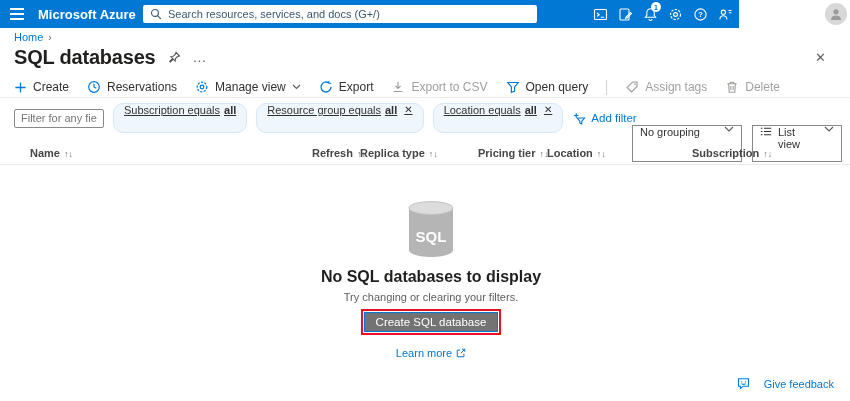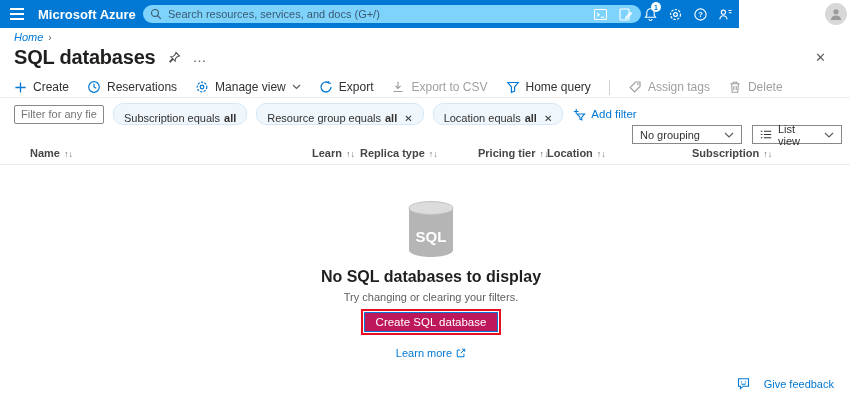--- a/index.html
+++ b/index.html
@@ -8,73 +8,73 @@
     font-family: "Liberation Sans", "DejaVu Sans", sans-serif;
     background: #ffffff; color: #323130; position: relative; overflow: hidden;
   }
   svg { display: block; }
 
   
   .topbar { position: absolute; top:0; left:0; right:0; height: 28px; background:#0078d4; }
   .hamburger { position:absolute; left:0; top:0; width:34px; height:28px; display:flex; flex-direction:column; justify-content:center; align-items:center; gap:3px; cursor:pointer; }
   .hamburger i { display:block; width:14px; height:2px; background:#fff; }
   .brand { position:absolute; left:38px; top:0; height:28px; display:flex; align-items:center; color:#fff; font-size:13px; font-weight:700; cursor:pointer; }
-  .search-box { position:absolute; left:143px; top:5px; width:498px; height:18px; background:#7dd3fc; border-radius:9px; display:flex; align-items:center; padding:0 7px; gap:6px; }
+  .search-box { position:absolute; left:143px; top:5px; width:394px; height:18px; background:#ffffff; border-radius:2px; display:flex; align-items:center; padding:0 7px; gap:6px; }
   .search-box input { flex:1; border:none; background:transparent; outline:none; font-size:11px; color:#1c3a52; font-family:inherit; }
   .search-box input::placeholder { color:#3b5870; opacity:1; }
   .topbar-icons { position:absolute; left:589px; top:0; height:28px; display:flex; gap:2px; }
   .tb-icon-btn { width:23px; height:28px; display:flex; align-items:center; justify-content:center; color:#fff; cursor:pointer; position:relative; }
   .badge { position:absolute; top:2px; right:1px; min-width:10px; height:10px; border-radius:5px; background:#fff; color:#0078d4; font-size:7px; font-weight:700; display:flex; align-items:center; justify-content:center; padding:0 1px; }
   .account-box { position:absolute; left:739px; right:0; top:0; height:28px; background:#ffffff; display:flex; align-items:center; justify-content:flex-end; padding-right:3px; cursor:pointer; }
   .avatar { width:22px; height:22px; border-radius:50%; background:#d8d8d8; display:flex; align-items:center; justify-content:center; overflow:hidden; }
 
   
   .breadcrumb { position:absolute; top:31px; left:14px; font-size:11px; display:flex; gap:5px; align-items:center; }
-  .breadcrumb a { color:#0078d4; text-decoration:none; cursor:pointer;font-style:italic; }
+  .breadcrumb a { color:#0078d4; text-decoration:none; cursor:pointer; }
   .crumb-sep { color:#605e5c; font-size:10px; }
   .title-row { position:absolute; top:44px; left:14px; right:14px; height:26px; display:flex; align-items:center; gap:12px; }
   .page-title { font-size:20px; font-weight:700; color:#201f1e; letter-spacing:-0.2px; }
   .pin-btn, .more-btn { color:#4f4d4b; cursor:pointer; display:flex; align-items:center; }
   .more-btn { font-size:14px; letter-spacing:1px; color:#605e5c; }
   .close-btn { position:absolute; right:6px; top:2px; color:#605e5c; font-size:13px; cursor:pointer; padding:4px; }
 
   
   .toolbar { position:absolute; top:78px; left:14px; right:14px; height:18px; display:flex; align-items:center; gap:18px; font-size:12px; }
   .tb-item { display:flex; align-items:center; gap:6px; cursor:pointer; color:#323130; white-space:nowrap;justify-content:center; }
   .tb-item .ic { color:#0078d4; display:flex; }
   .tb-item.disabled, .tb-item.disabled .ic { color:#a19f9d; cursor:default; }
   .tb-sep { width:1px; height:15px; background:#d2d0ce; }
   .chev { color:#605e5c; display:flex; }
   .divider1 { position:absolute; top:97px; left:0; right:0; border-top:1px solid #edebe9; }
 
   
   .filter-row { position:absolute; top:103px; left:14px; display:flex; align-items:center; gap:9px; }
   .filter-input { width:90px; height:19px; border:1px solid #8a8886; border-radius:2px; font-size:11px; padding:0 6px; color:#323130; outline:none; font-family:inherit; }
-  .pill { height:22px; background:#eff6fc; border:1px solid #d6e8f7; border-radius:10px; display:flex; align-items:flex-end; gap:4px; padding:0 10px; font-size:11px; color:#323130; cursor:pointer; white-space:nowrap; }
+  .pill { height:30px; background:#eff6fc; border:1px solid #d6e8f7; border-radius:10px; display:flex; align-items:flex-start; gap:4px; padding:0 10px; font-size:11px; color:#323130; cursor:pointer; white-space:nowrap;text-decoration:underline; }
   .pill b { font-weight:700; }
   .pill .x { font-size:10px; margin-left:3px; color:#323130; cursor:pointer; }
   .add-filter { display:flex; align-items:center; gap:5px; color:#0078d4; font-size:11.5px; cursor:pointer; }
 
   
-  .select { position:absolute; top:125px; height:19px; background:#fff; border:1px solid #8a8886; display:flex; align-items:center; gap:6px; padding:0 7px; font-size:11px; color:#323130; cursor:pointer; }
+  .select { position:absolute; top:125px; height:37px; background:#fff; border:1px solid #8a8886; display:flex; gap:6px; padding:0 7px; font-size:11px; color:#323130; cursor:pointer; }
   .select .lbl { flex:1; }
   .select-grouping { left:632px; width:110px; }
   .select-view { left:752px; width:90px; }
   .list-ic { color:#323130; }
 
   
   .table-header { position:absolute; top:147px; left:0; right:0; height:18px; border-bottom:1px solid #edebe9; }
   .col { position:absolute; top:0; font-size:11px; font-weight:700; color:#484644; display:flex; gap:4px; align-items:baseline; cursor:pointer; white-space:nowrap; }
   .col .sort { font-size:9px; font-weight:400; color:#737271; }
 
   
   .empty { position:absolute; top:200px; left:0; right:0; display:flex; flex-direction:column; align-items:center;padding-left:12px; }
   .empty-title { margin-top:10px; font-size:16px; font-weight:700; color:#201f1e; }
   .empty-sub { margin-top:5px; font-size:11px; color:#605e5c; }
-  .create-db-btn { margin-top:9px; background:#be185d; border:1px solid #0078d4; color:#fff; font-size:11.5px; font-family:inherit; padding:3px 11px; cursor:pointer; outline:2px solid #e81123; outline-offset:1px; }
+  .create-db-btn { margin-top:9px; background:#737373; border:1px solid #0078d4; color:#fff; font-size:11.5px; font-family:inherit; padding:3px 11px; cursor:pointer; outline:2px solid #e81123; outline-offset:1px; }
   .learn-more { margin-top:15px; font-size:11px; color:#0078d4; display:flex; align-items:center; gap:4px; cursor:pointer; text-decoration:none; }
 
   
   .feedback { position:absolute; right:16px; bottom:11px; display:flex; align-items:center; gap:14px; color:#0078d4; font-size:11px; cursor:pointer; }
 </style>
 </head>
 <body>
 
 <div class="topbar">
   <div class="hamburger">
@@ -223,21 +223,21 @@
         </svg>
     </span>
     <span>Export to CSV</span>
   </div>
   <div class="tb-item">
     <span class="ic">
       <svg width="14" height="14" viewBox="0 0 14 14" fill="none" stroke="currentColor" stroke-width="1.2">
           <path d="M1.8 2.5h10.4L8.6 7v4.2l-3.2 1.2V7z"></path>
         </svg>
     </span>
-    <span>Home query</span>
+    <span>Open query</span>
   </div>
   <div class="tb-sep"></div>
   <div class="tb-item disabled">
     <span class="ic">
       <svg width="14" height="14" viewBox="0 0 14 14" fill="none" stroke="currentColor" stroke-width="1.2">
           <path d="M7.6 2H12v4.4L6.6 11.8 2.2 7.4z"></path>
           <circle cx="9.9" cy="4.1" r="0.9" fill="currentColor" stroke="none"></circle>
         </svg>
     </span>
     <span>Assign tags</span>
@@ -301,21 +301,21 @@
       </svg>
   </span>
 </div>
 
 <div class="table-header">
   <div class="col" style="left:30px">
     <span>Name</span>
       <span class="sort">↑↓</span>
   </div>
   <div class="col" style="left:312px">
-    <span>Learn</span>
+    <span>Refresh</span>
       <span class="sort">↑↓</span>
   </div>
   <div class="col" style="left:360px">
     <span>Replica type</span>
       <span class="sort">↑↓</span>
   </div>
   <div class="col" style="left:478px">
     <span>Pricing tier</span>
       <span class="sort">↑↓</span>
   </div>

